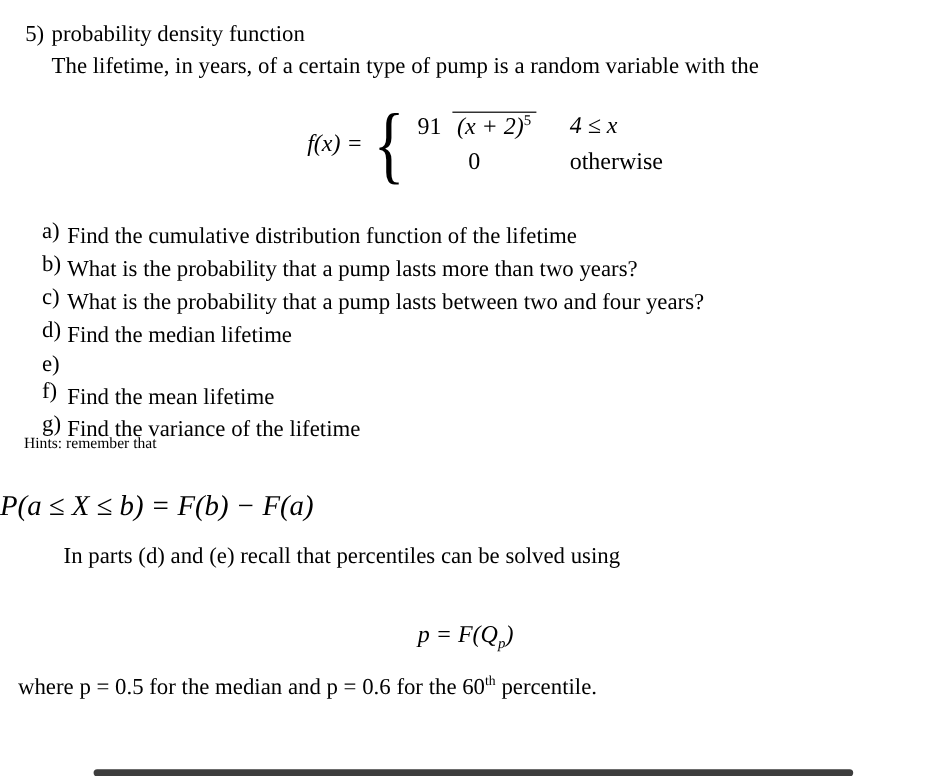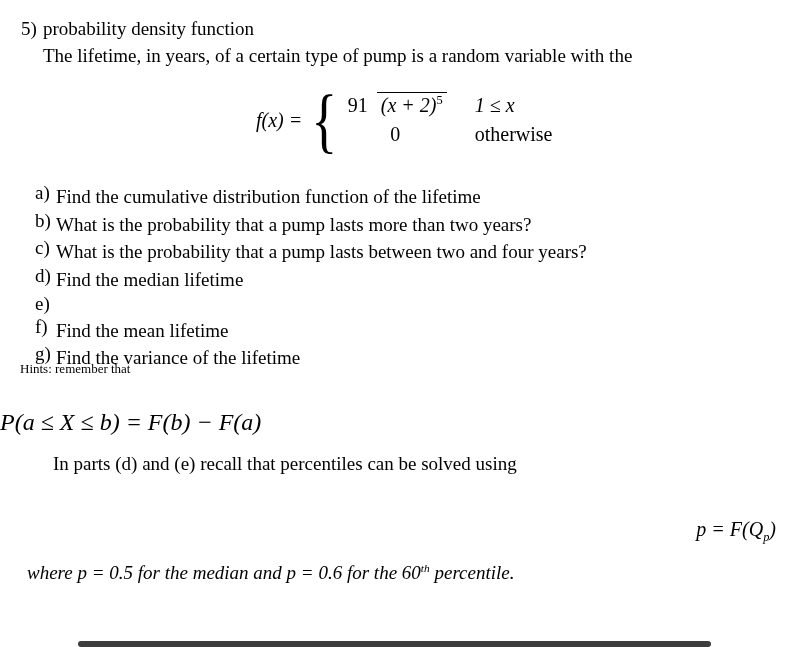--- a/index.html
+++ b/index.html
@@ -63,31 +63,31 @@
     top: 181px; left: 35px;
     font-size: 19px;
     line-height: 23.3px;
   }
   .part-row { display: flex; }
   .part-label { flex: 0 0 21px; }
   .suptext { font-size: 60%; vertical-align: super; }
   
   .hints-line   { position: absolute; left: 20px; top: 361px; font-size: 13px; }
   .inparts-line { position: absolute; left: 25px; top: 453px; font-size: 19px; margin-left: 28px; }
-  .where-line   { position: absolute; left: 27px; top: 562px; font-size: 19px; font-style: italic; }
+  .where-line   { position: absolute; left: 15px; top: 562px; font-size: 19px; }
   .formula-center-1 {
     position: absolute;
     top: 409px; left: 0; width: 774px;
     font-size: 24px;
     font-style: italic;
   }
   .formula-center-2 {
     position: absolute;
     top: 518px; left: 0; width: 776px;
-    text-align: right;
+    text-align: center;
     font-size: 20px;
     font-style: italic;
   }
   .subtext { font-size: 62%; vertical-align: sub; }
   
   .hscrollbar-thumb {
     position: absolute;
     left: 78px; top: 641px;
     width: 633px; height: 6px;
     border-radius: 3px;
@@ -108,21 +108,21 @@
   </div>
 
   <div class="formula-block">
     <span class="pw-lhs">f(x) =</span>
     <span class="pw-brace">{</span>
     <div class="pw-cases">
       <span class="frac">
         <span class="frac-num">91</span>
         <span class="frac-den"><span>(x + 2)</span><span class="exp">5</span></span>
       </span>
-      <span class="pw-cond">1 ≤ x</span>
+      <span class="pw-cond">4 ≤ x</span>
       <span class="pw-zero">0</span>
       <span class="pw-otherwise">otherwise</span>
     </div>
   </div>
 
   <div class="parts">
     <div class="part-row">
       <span class="part-label">a)</span>
       <span><span>Find the cumulative distribution function of the lifetime</span><span class="suptext"></span><span></span></span>
     </div>

